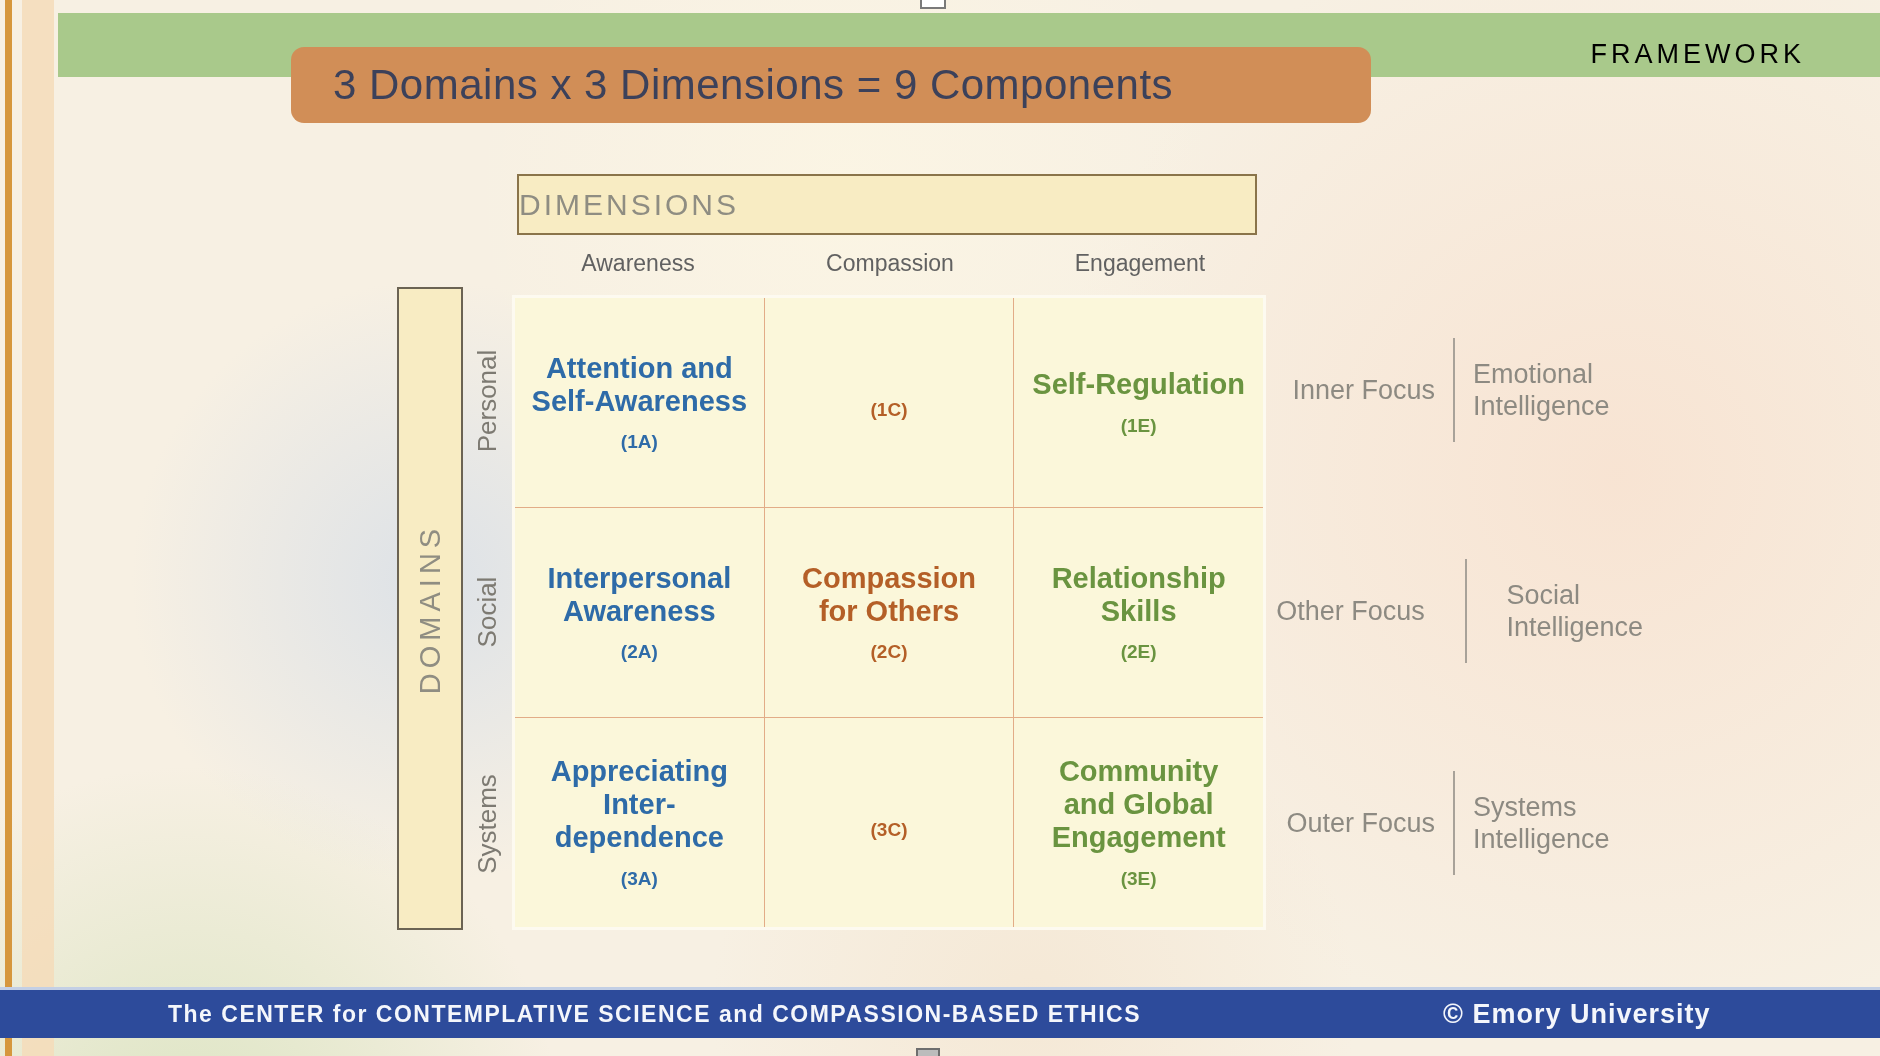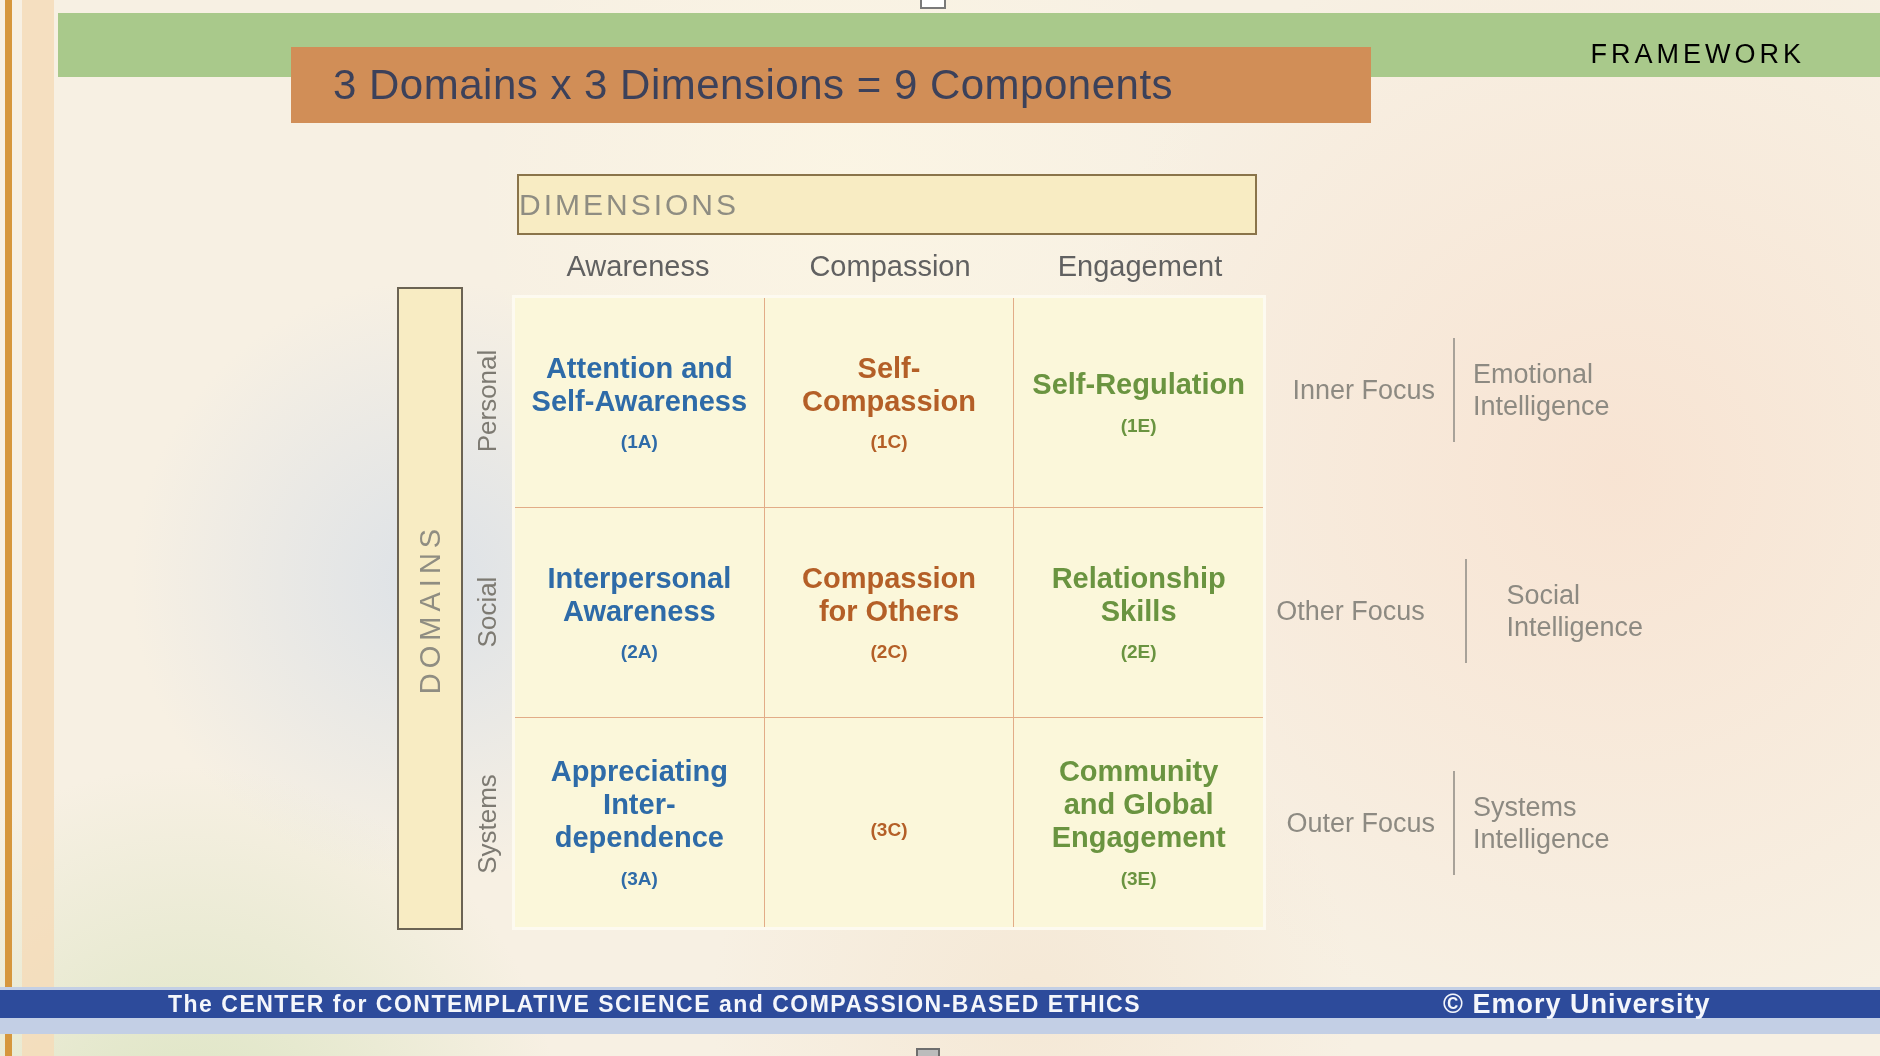--- a/index.html
+++ b/index.html
@@ -24,37 +24,37 @@
   
   .green-bar{ position:absolute; left:58px; top:13px; width:1822px; height:64px; background:#a9c98b; }
   .framework-label{
     position:absolute; right:75px; top:26px;
     font-size:27px; letter-spacing:4px; color:#000000;
   }
 
   
   .title-box{
     position:absolute; left:291px; top:47px; width:1080px; height:76px;
-    background:#d18e57; display:flex; align-items:center;
+    background:#d18e57; display:flex; align-items:center;border-radius:13px;
   }
   .title-text{
     padding-left:42px; font-size:42px; color:#3c415a; letter-spacing:.5px; white-space:nowrap;
   }
 
   
   .dimensions-box{
     position:absolute; left:517px; top:174px; width:740px; height:61px;
     background:#f8ecc3; border:2px solid #8a744a;
     display:flex; align-items:center; justify-content:flex-start;
   }
   .dimensions-text{ font-size:30px; letter-spacing:3px; color:#8f8d82; }
 
   .col-header{
     position:absolute; top:250px; width:260px; text-align:center;
-    font-size:29px; color:#616161;
+    font-size:23px; color:#616161;
   }
   .col-header.c0{ left:508px; }
   .col-header.c1{ left:760px; }
   .col-header.c2{ left:1010px; }
 
   
   .domains-box{
     position:absolute; left:397px; top:287px; width:66px; height:643px;
     background:#f8ecc3; border:2px solid #6b6353;
   }
@@ -103,21 +103,21 @@
   .annotation.a2{ top:823px; }
   .ann-focus{
     width:168px; text-align:right; font-size:27px; line-height:1.2; color:#8d8a82;
   }
   .ann-divider{ width:2px; height:104px; background:#a8a299; margin:0 18px; }
   .ann-intel{ font-size:27px; line-height:1.2; color:#8d8a82; max-width:230px; }
 
   
   .footer-strip{ position:absolute; left:0; top:987px; width:1880px; height:47px; background:#c3cfe5; }
   .footer-bar{
-    position:absolute; left:0; top:990px; width:1880px; height:28px; background:#2d4b9b;
+    position:absolute; left:0; top:990px; width:1880px; height:48px; background:#2d4b9b;
     display:flex; align-items:center;
   }
   .footer-left{
     position:absolute; left:168px; top:50%; transform:translateY(-50%);
     color:#f4f6fb; font-weight:bold; font-size:23px; letter-spacing:1.5px; white-space:nowrap;
   }
   .footer-right{
     position:absolute; left:1443px; top:50%; transform:translateY(-50%);
     color:#f4f6fb; font-weight:bold; font-size:27px; letter-spacing:1px; white-space:nowrap;
   }
@@ -169,21 +169,20 @@
   <div class="row-label r2">
     <span>Systems</span>
   </div>
 
   <div class="grid">
     <div class="cell col-a">
       <div class="cell-title">Attention and Self-Awareness</div>
       <div class="cell-code">(1A)</div>
     </div>
     <div class="cell col-c">
-      <div class="cell-title">Self-Compassion</div>
       <div class="cell-code">(1C)</div>
     </div>
     <div class="cell col-e">
       <div class="cell-title">Self-Regulation</div>
       <div class="cell-code">(1E)</div>
     </div>
     <div class="cell col-a">
       <div class="cell-title">Interpersonal Awareness</div>
       <div class="cell-code">(2A)</div>
     </div>

